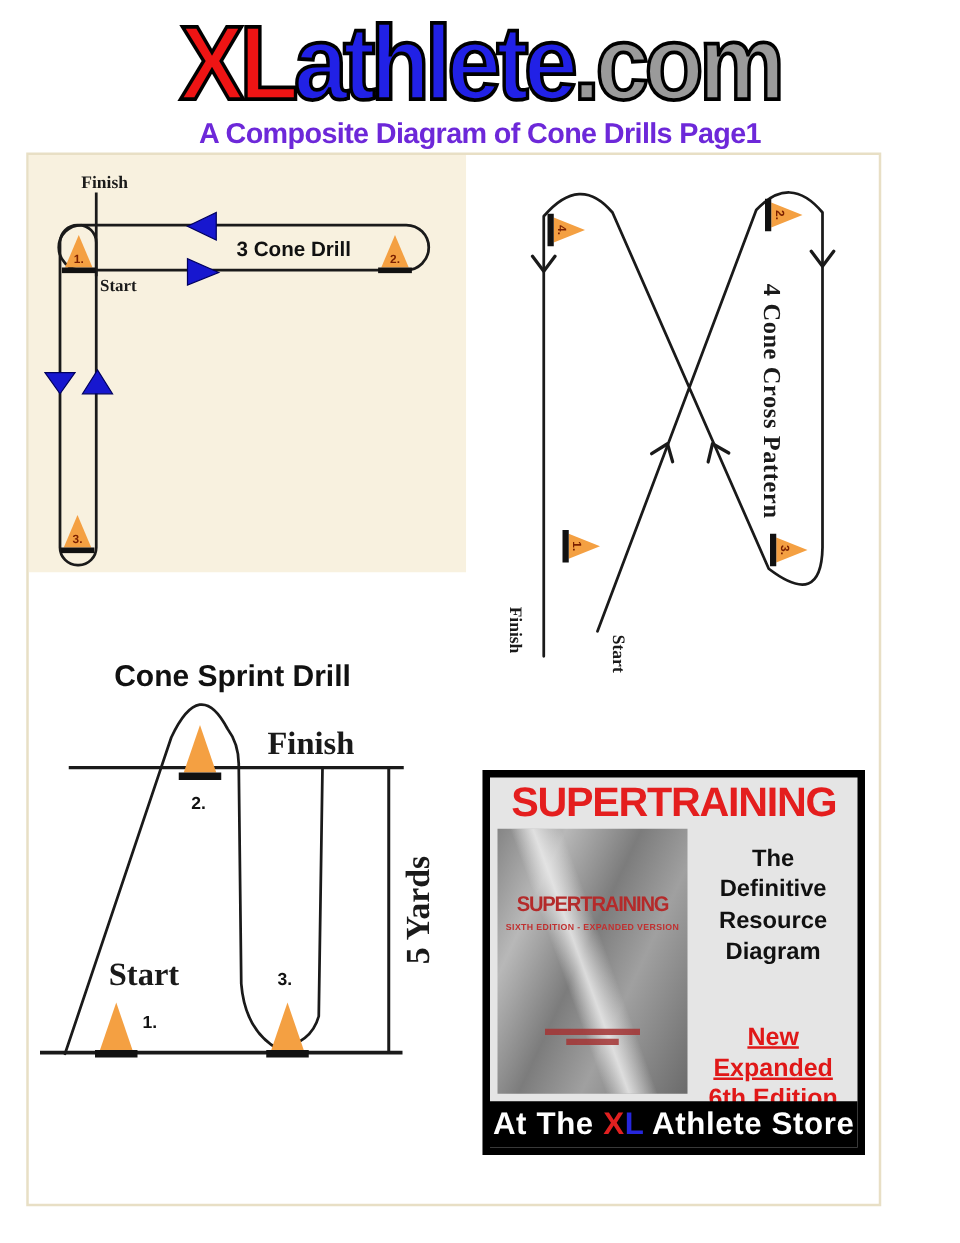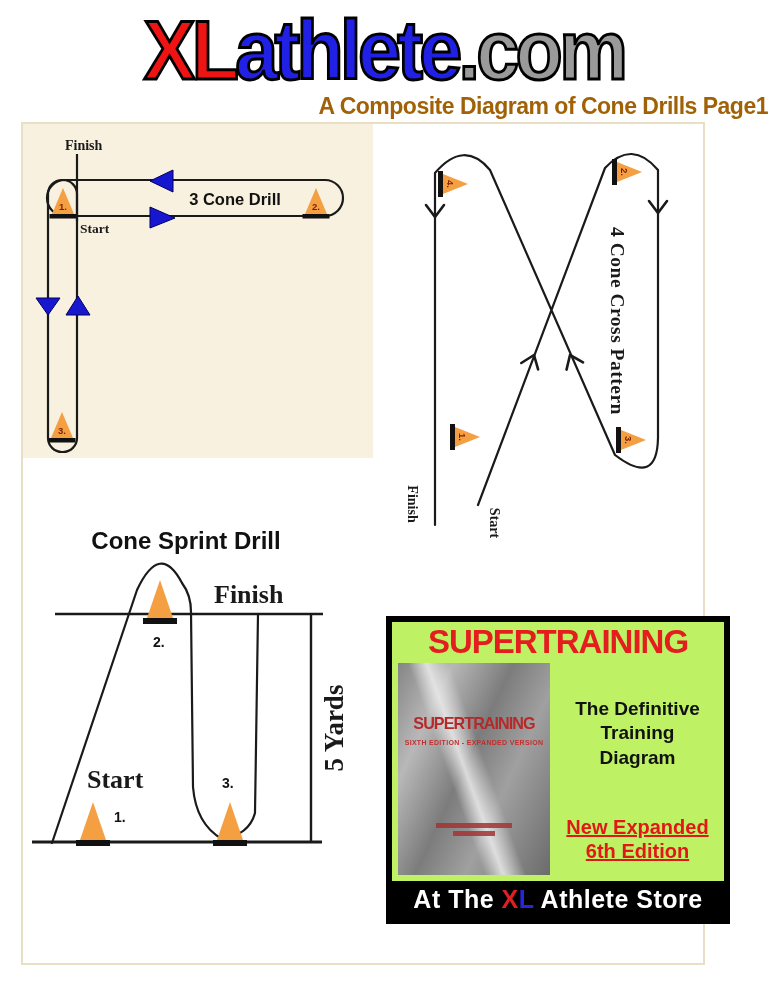--- a/index.html
+++ b/index.html
@@ -4,53 +4,53 @@
 <style>
   html,body{margin:0;padding:0;}
   body{width:768px;height:994px;position:relative;background:#ffffff;overflow:hidden;
        font-family:"Liberation Sans",sans-serif;}
   .logo{position:absolute;top:8px;left:0;width:768px;text-align:center;
         font-weight:bold;font-size:84px;line-height:1.02;letter-spacing:-4px;
         -webkit-text-stroke:3px #000;transform:scaleX(.92);white-space:nowrap;}
   .lg-xl{color:#ee1414;}
   .lg-ath{color:#2121e6;}
   .lg-com{color:#9a9a9a;}
-  .subtitle{position:absolute;top:93px;left:0;width:768px;text-align:right;
-            font-weight:bold;font-size:23px;color:#a16207;letter-spacing:-.5px;}
+  .subtitle{position:absolute;top:93px;left:0;width:768px;text-align:center;
+            font-weight:bold;font-size:23px;color:#6d28d9;letter-spacing:-.5px;}
   .content-box{position:absolute;left:21px;top:122px;width:684px;height:843px;
                border:2px solid #e8dfc5;background:#fff;box-sizing:border-box;}
   svg{position:absolute;}
   #svg-drill3{left:23px;top:124px;}
   #svg-drill4{left:380px;top:125px;}
   #svg-sprint{left:30px;top:525px;}
   .serifb{font-family:"Liberation Serif",serif;font-weight:bold;fill:#1a1a1a;}
   .sansb{font-family:"Liberation Sans",sans-serif;font-weight:bold;fill:#111;}
   .conelabel{font-family:"Liberation Sans",sans-serif;font-weight:bold;fill:#7a1f00;}
   .course{fill:none;stroke:#1a1a1a;stroke-width:2.2;stroke-linejoin:round;stroke-linecap:round;}
   .chev{fill:none;stroke:#1a1a1a;stroke-width:2.6;stroke-linecap:round;stroke-linejoin:round;}
   .bluearrow{fill:#1717cf;stroke:#000060;stroke-width:1;}
   
-  .ad{position:absolute;left:386px;top:616px;width:344px;height:308px;background:#bef264;
+  .ad{position:absolute;left:386px;top:616px;width:306px;height:308px;background:#e5e5e5;
       border:6px solid #000;box-sizing:border-box;}
   .ad-headline{margin:3px 0 3px;text-align:center;font-weight:bold;font-size:33px;
                color:#e41e1e;letter-spacing:-1px;line-height:1.05;}
   .ad-row{display:flex;padding:0 6px;gap:7px;}
   .book{width:152px;height:212px;position:relative;flex:none;
         background:
           linear-gradient(70deg, rgba(235,235,235,0) 38%, rgba(235,235,235,.85) 46%, rgba(235,235,235,0) 56%),
           linear-gradient(115deg,#858585 0%,#b8b8b8 22%,#7c7c7c 46%,#a0a0a0 66%,#6b6b6b 100%);}
   .book-title{position:absolute;top:24%;left:0;width:100%;text-align:center;
               font-weight:bold;font-size:17px;color:#b42a2a;letter-spacing:-1px;
               transform:scaleX(.95);}
   .book-sub{position:absolute;top:36%;left:0;width:100%;text-align:center;
             font-weight:bold;font-size:7px;color:#c03030;letter-spacing:.3px;text-transform:uppercase;}
   .book-bar{position:absolute;left:25%;width:50%;height:5px;background:#a33434;opacity:.85;}
   .bar1{bottom:22%;}  .bar2{bottom:18%;width:28%;left:36%;}
   .ad-right{flex:1;text-align:center;}
-  .tagline{margin-top:34px;font-weight:bold;font-size:19px;color:#111;line-height:1.3;}
+  .tagline{margin-top:13px;font-weight:bold;font-size:19px;color:#111;line-height:1.3;}
   .promo{margin-top:44px;font-weight:bold;font-size:20px;color:#e01818;line-height:1.22;text-decoration:underline;}
   .store-bar{position:absolute;left:0;bottom:0;width:100%;height:37px;background:#000;
              text-align:center;font-weight:bold;font-size:25px;line-height:36px;color:#fff;
              letter-spacing:.5px;white-space:nowrap;}
   .store-x{color:#e02020;}
   .store-l{color:#2626dd;}
 </style>
 </head>
 <body>
 
@@ -161,21 +161,21 @@
   <div class="ad-row">
     <div class="book">
       <div class="book-title">SUPERTRAINING</div>
       <div class="book-sub">Sixth Edition - Expanded Version</div>
       <div class="book-bar bar1"></div>
       <div class="book-bar bar2"></div>
     </div>
     <div class="ad-right">
       <div class="tagline">
         <div>The Definitive</div>
-        <div>Training</div>
+        <div>Resource</div>
         <div>Diagram</div>
       </div>
       <div class="promo">
         <div>New Expanded</div>
         <div>6th Edition</div>
       </div>
     </div>
   </div>
   <div class="store-bar"><span>At The </span><span class="store-x">X</span><span class="store-l">L</span><span> Athlete Store</span></div>
 </div>

